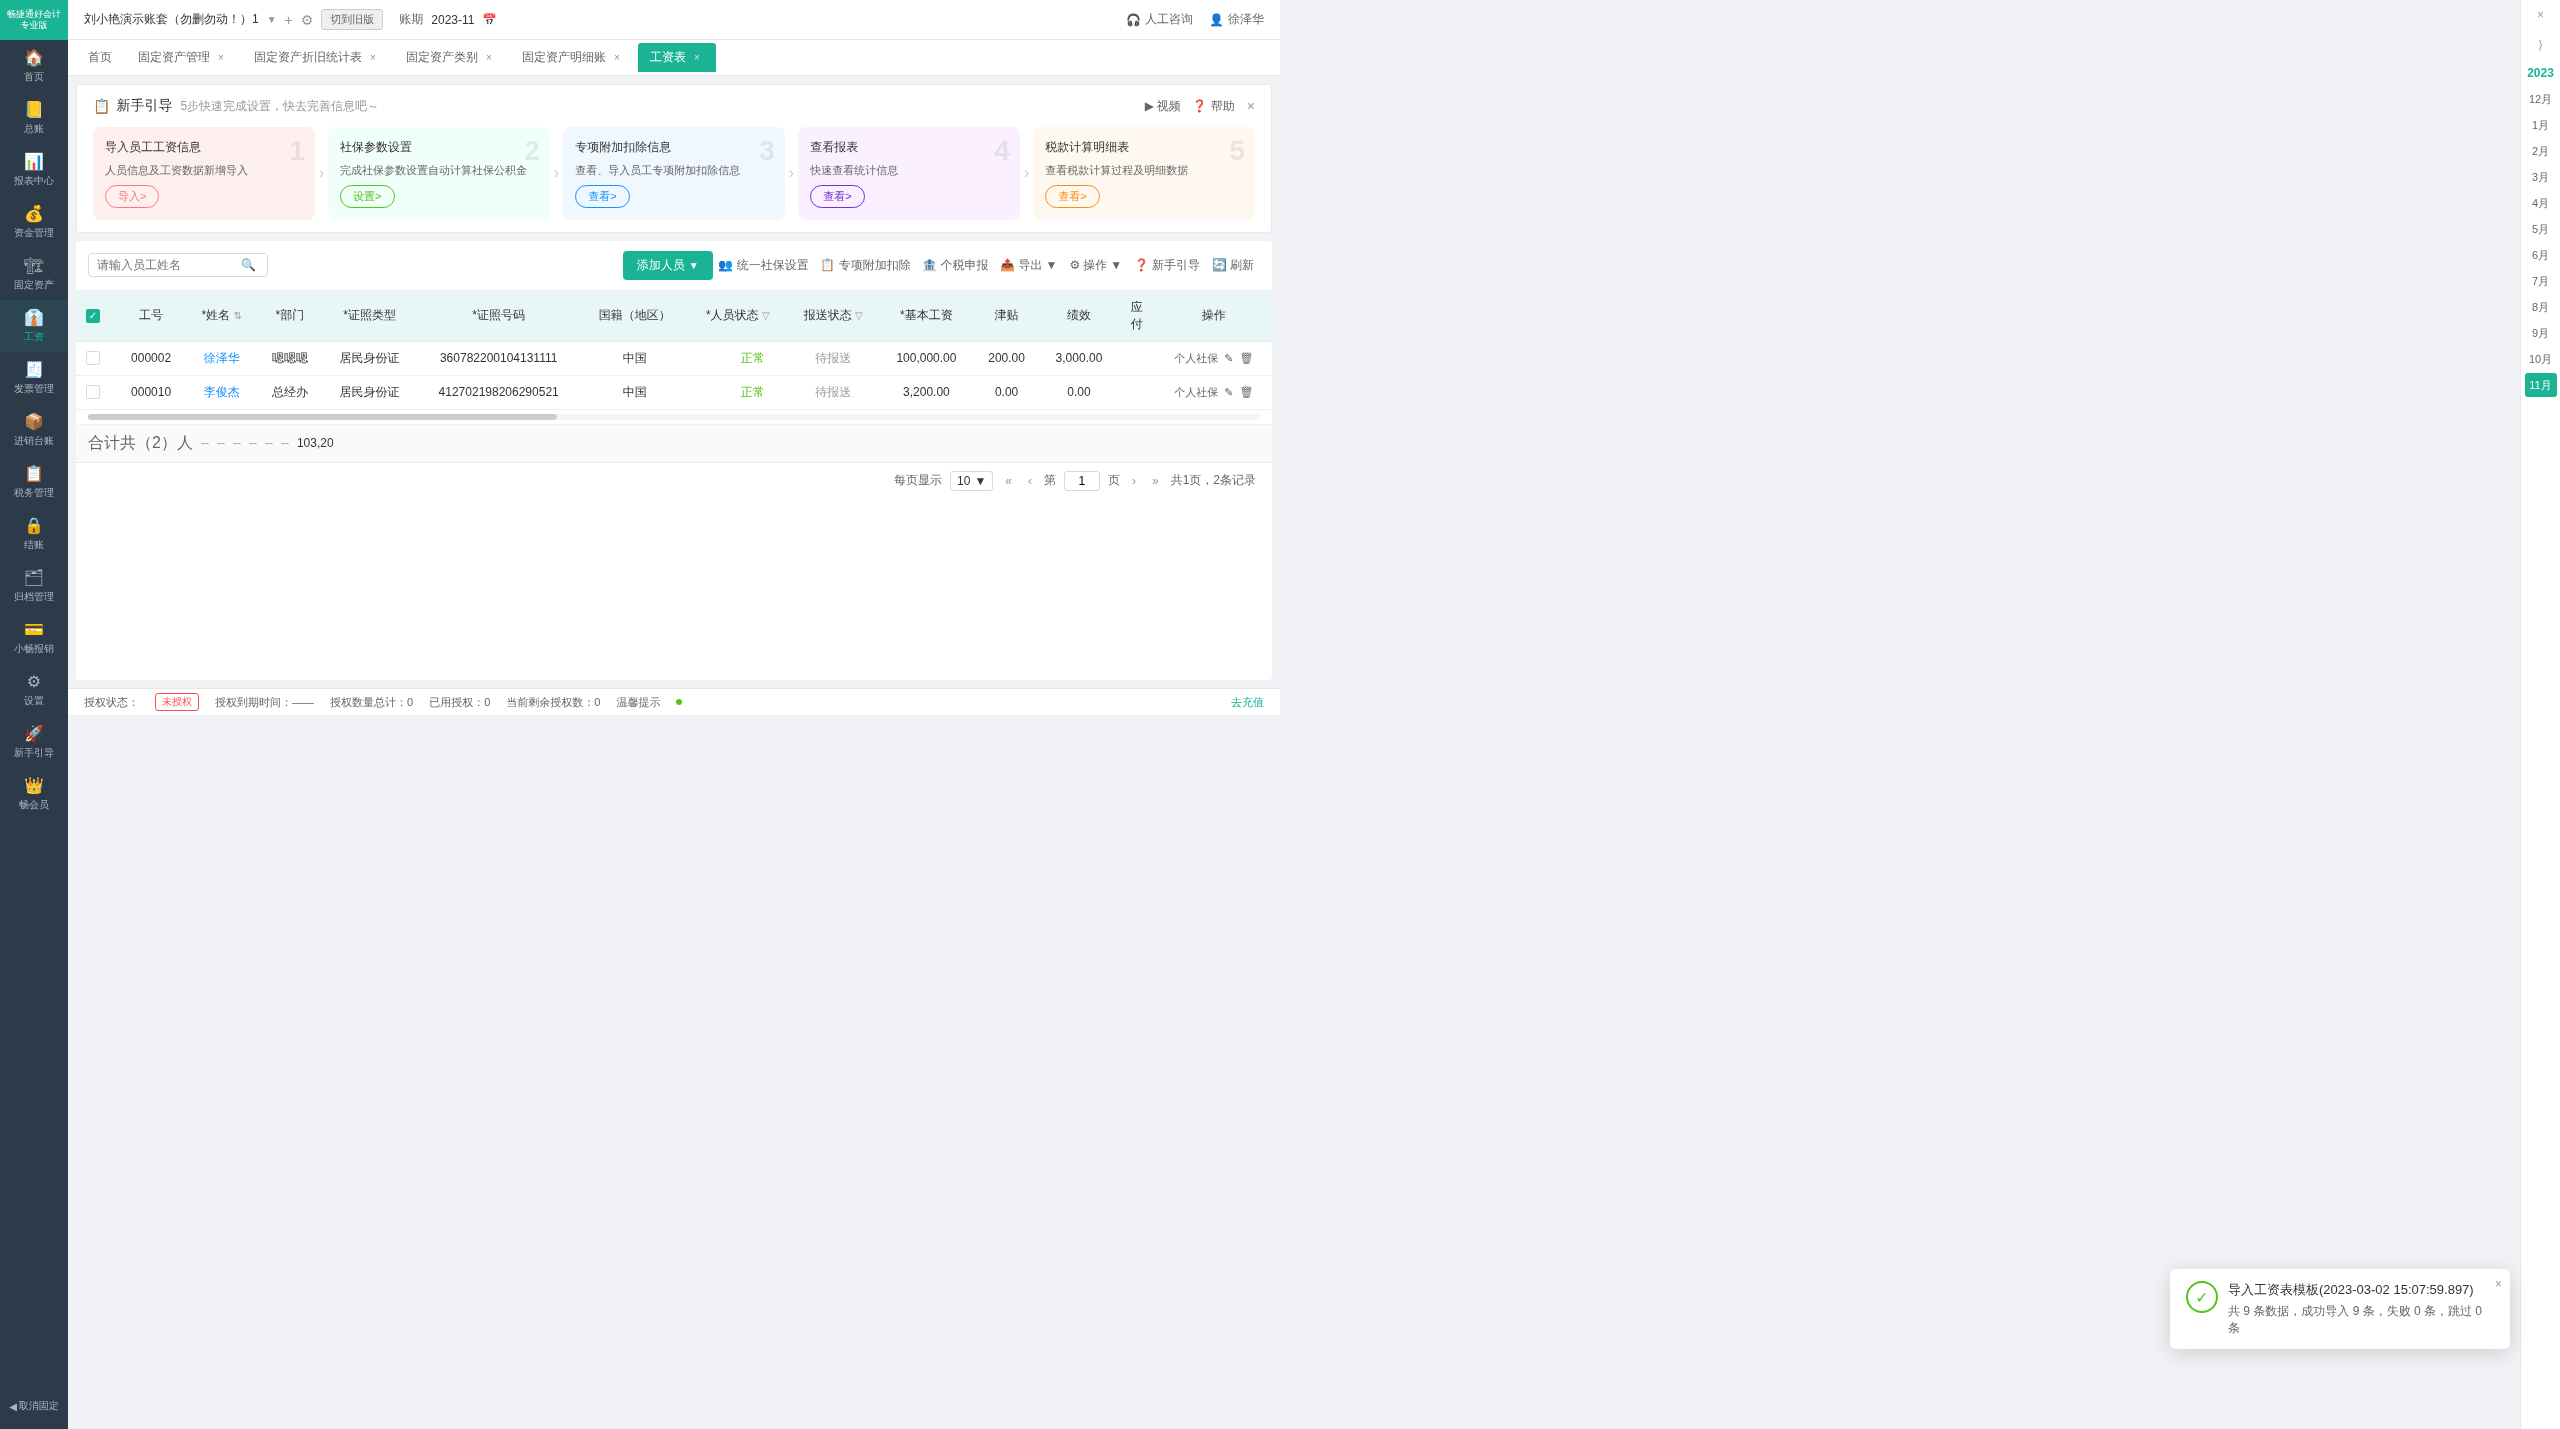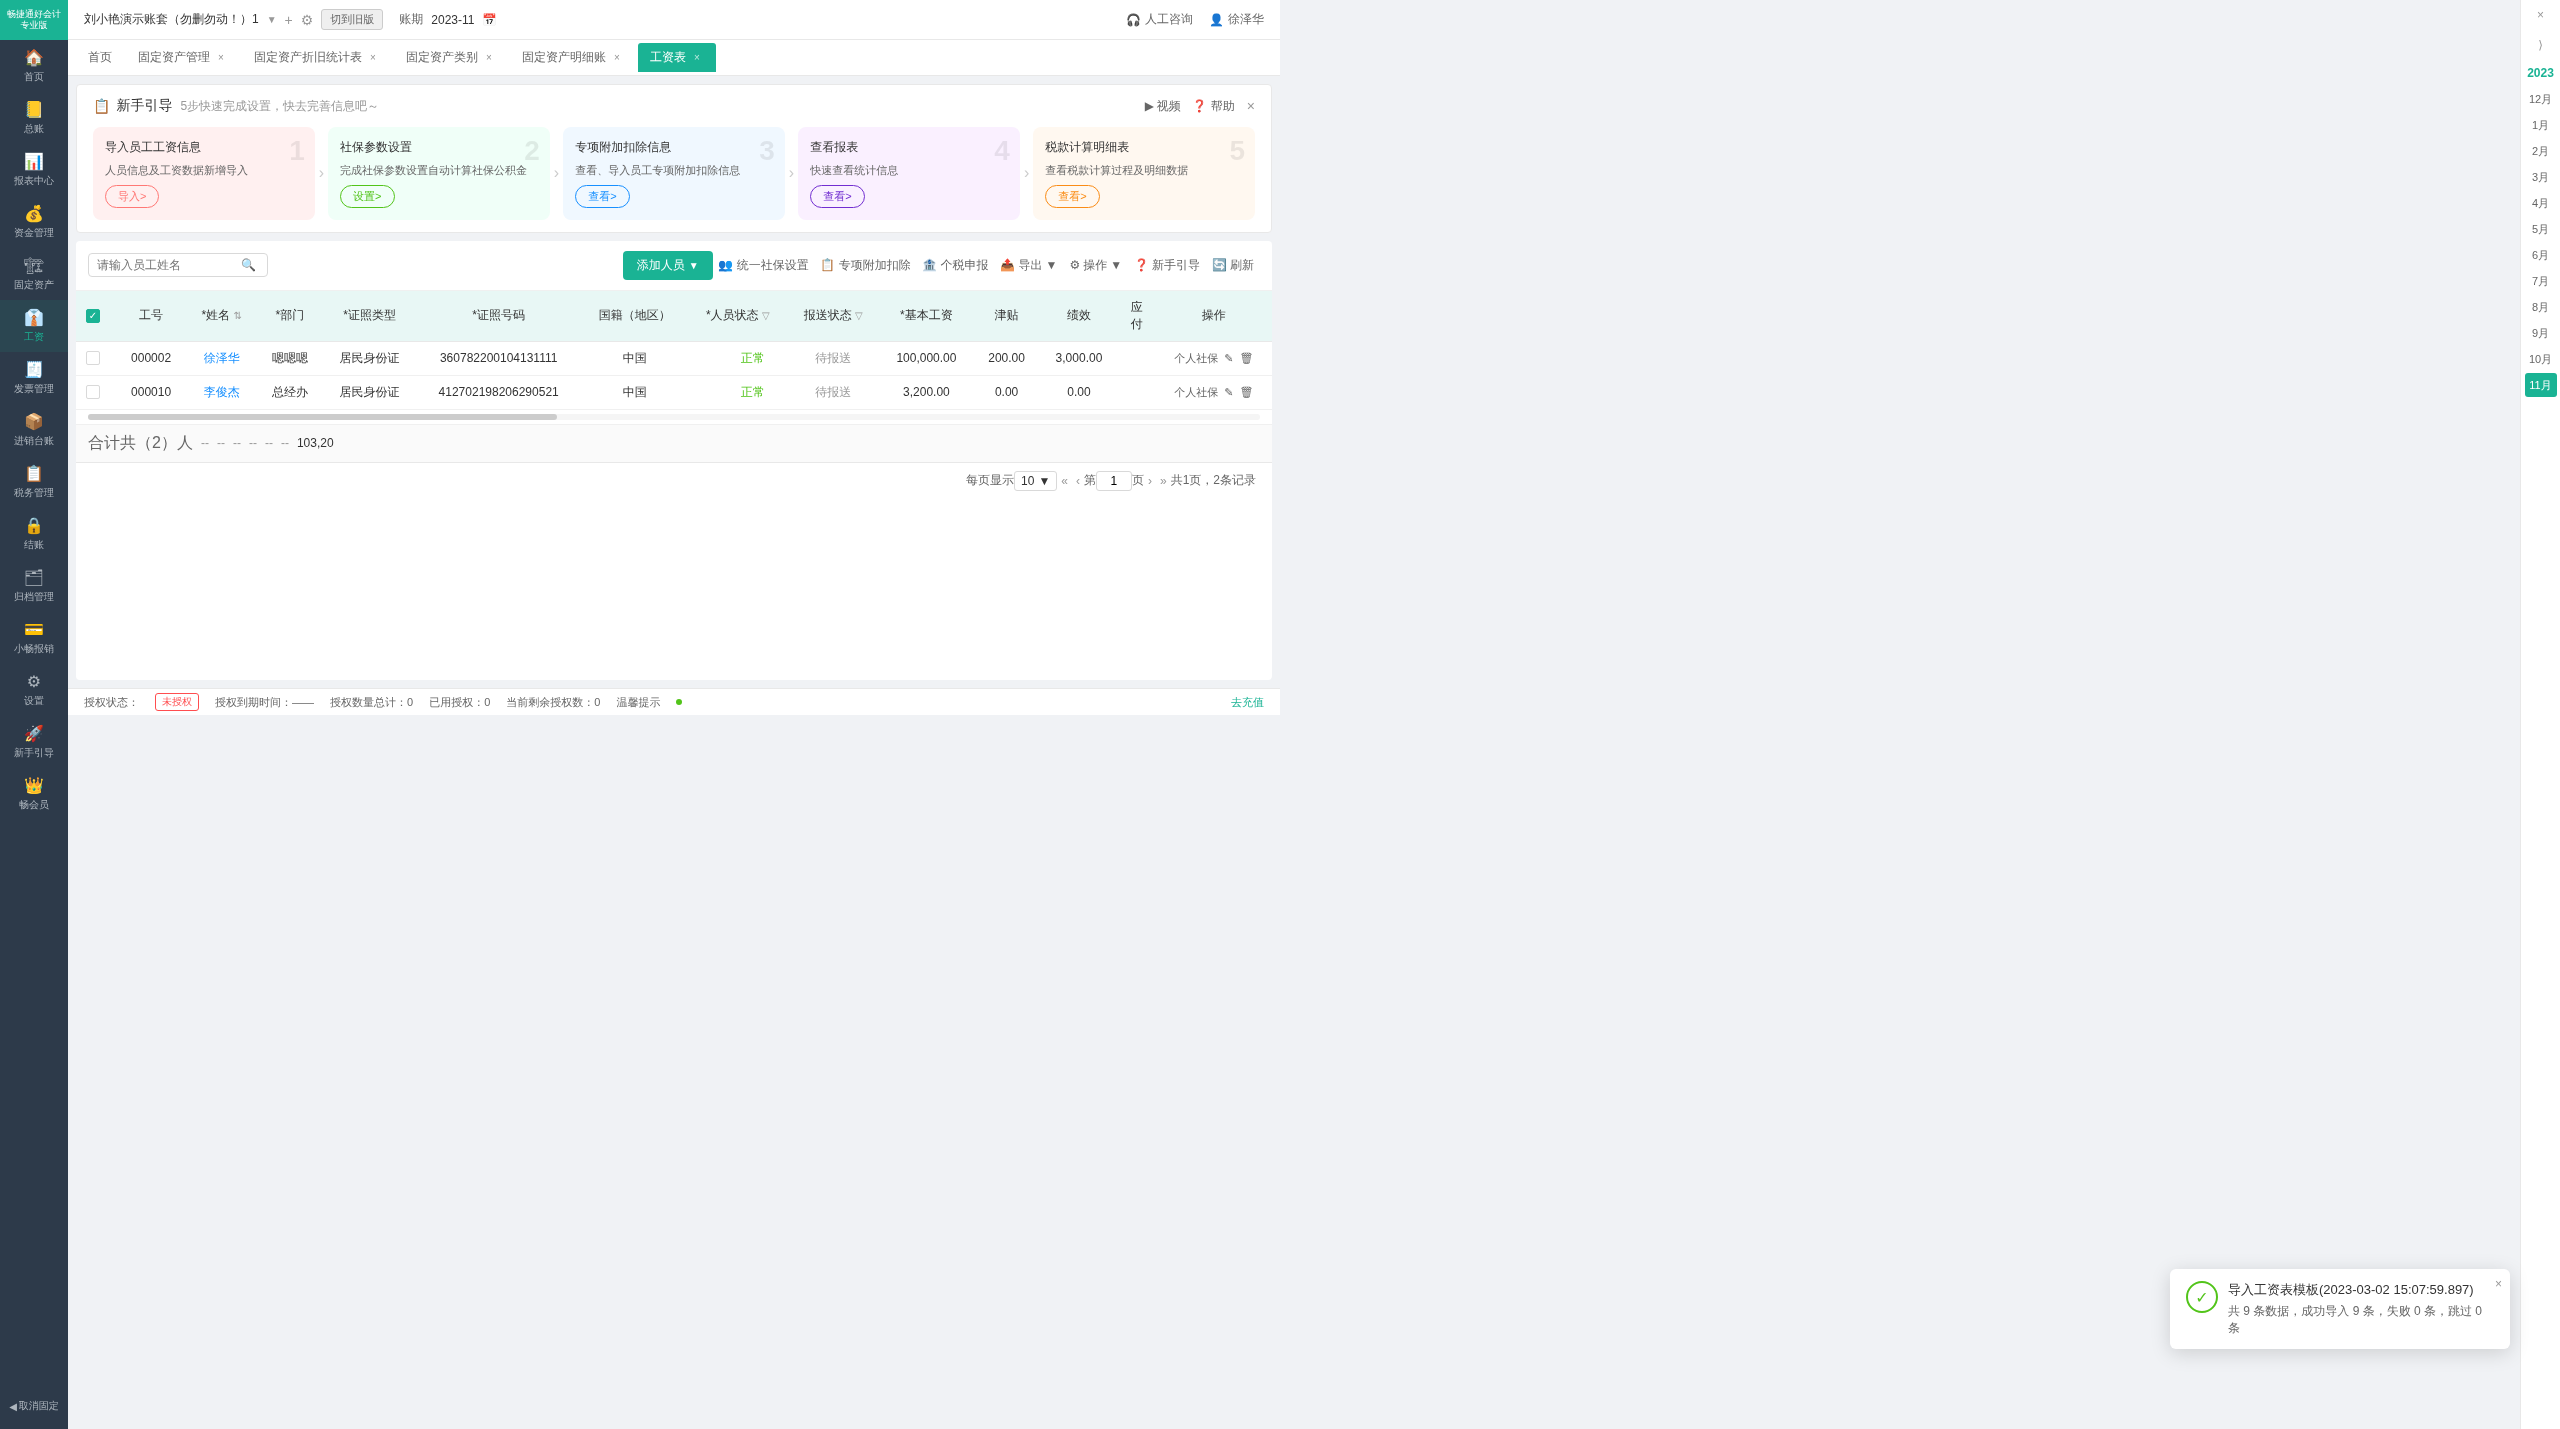--- a/index.html
+++ b/index.html
@@ -165,21 +165,21 @@
     .table-footer {
       padding: 8px 12px; display: flex; align-items: center; gap: 8px;
       background: #fafafa; border-top: 1px solid #f0f0f0;
     }
     .footer-total { color: #666; font-size: 16px; }
     .footer-dash { color: #999; }
 
     
     .pagination-bar {
       background: white; padding: 8px 16px; display: flex; align-items: center;
-      justify-content: flex-end; border-top: 1px solid #e8e8e8; gap: 0; font-size: 12px;
+      justify-content: flex-end; border-top: 1px solid #e8e8e8; gap: 8px; font-size: 12px;
     }
     .page-label { color: #666; }
     .page-select {
       border: 1px solid #d9d9d9; border-radius: 3px; padding: 2px 6px; font-size: 12px; color: #333;
       display: flex; align-items: center; gap: 4px; cursor: pointer;
     }
     .page-btn { color: #999; cursor: pointer; padding: 2px 4px; }
     .page-input {
       border: 1px solid #d9d9d9; border-radius: 3px; width: 36px; padding: 2px 4px;
       text-align: center; font-size: 12px;

